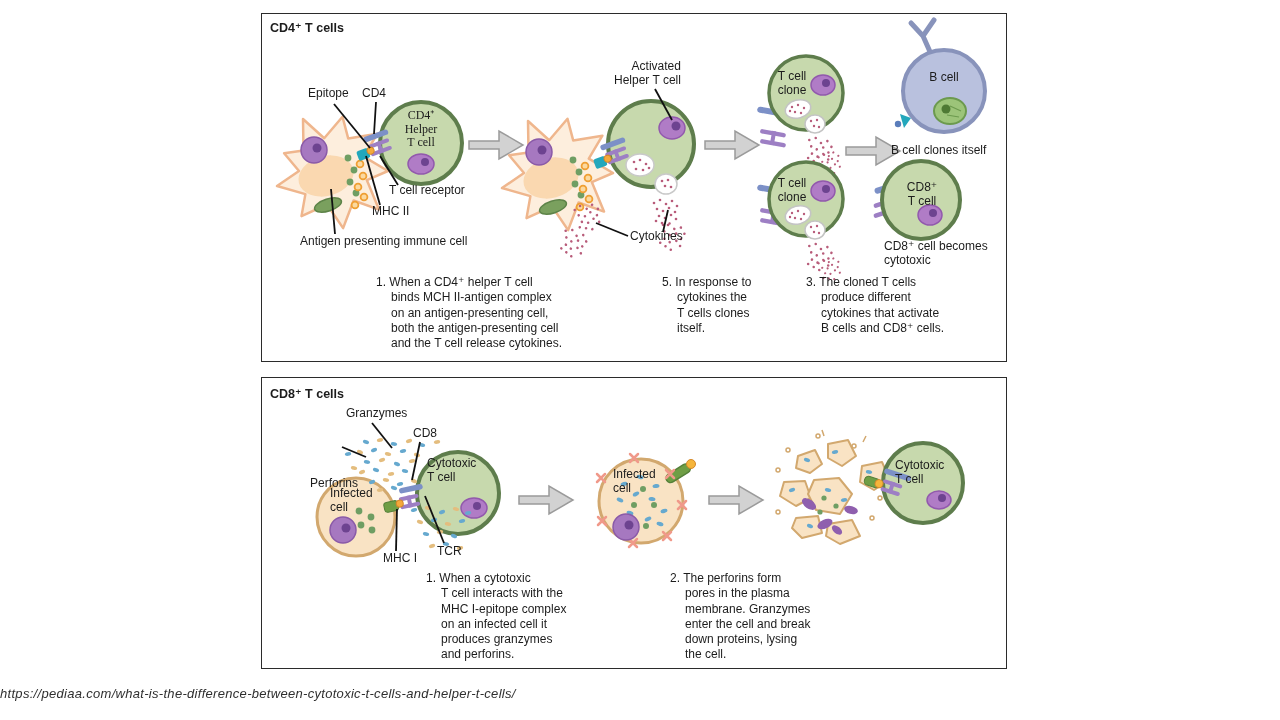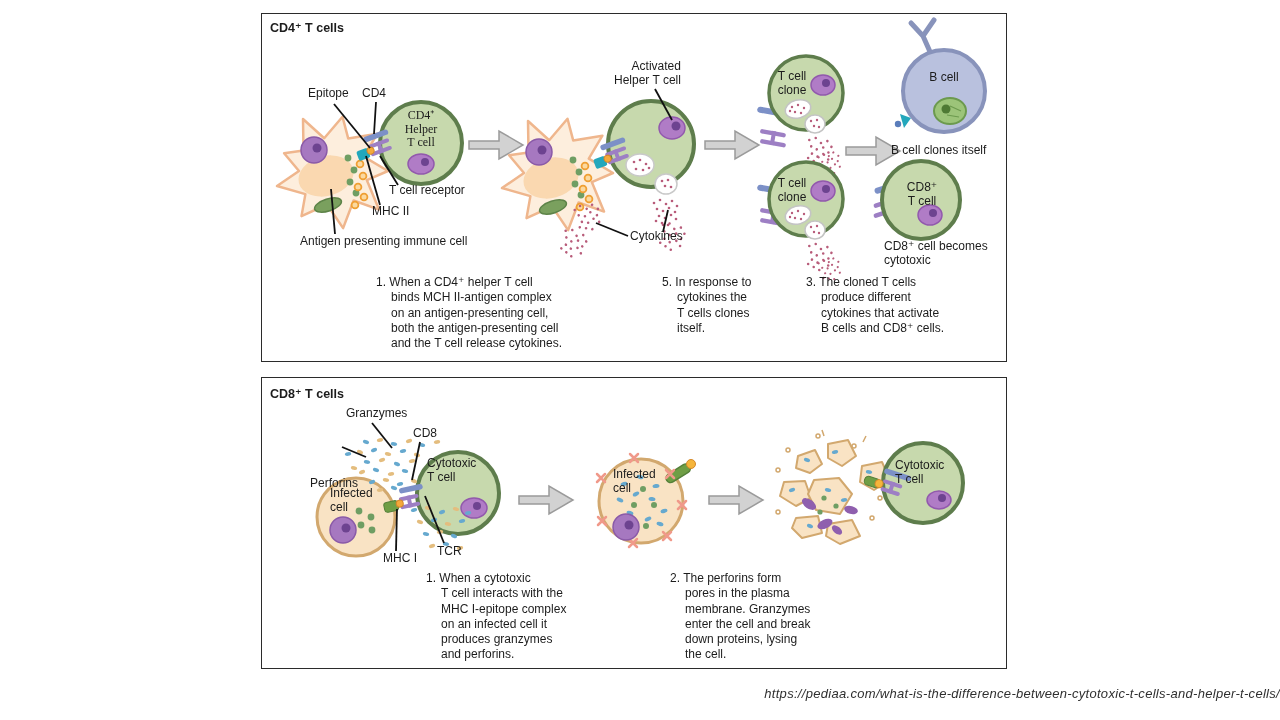--- a/index.html
+++ b/index.html
@@ -8,21 +8,21 @@
   .canvas{position:relative;width:1280px;height:720px;background:#fff;}
   .panel{position:absolute;left:261px;width:744px;border:1.6px solid #2b2b2b;background:#fff;}
   #panel-cd4{top:13px;height:347px;}
   #panel-cd8{top:377px;height:290px;}
   .panel svg{position:absolute;left:0;top:0;}
   .lbl{position:absolute;font-size:12px;line-height:13.5px;white-space:pre-line;}
   .lbl.center{text-align:center;}
   .ptitle{position:absolute;font-size:12.5px;font-weight:bold;}
   .step{position:absolute;font-size:12px;line-height:15.3px;white-space:pre-line;
         padding-left:15px;text-indent:-15px;}
-  .caption{position:absolute;left:0;top:686px;width:1280px;text-align:right;
+  .caption{position:absolute;left:0;top:686px;width:1280px;text-align:left;
            font-style:italic;font-size:13px;color:#2f2f2f;letter-spacing:.3px;}
 </style>
 </head>
 <body>
 
 <div class="canvas">
 
   <section class="panel" id="panel-cd4">
     <svg width="744" height="347" viewBox="0 0 744 347">
       <defs>

